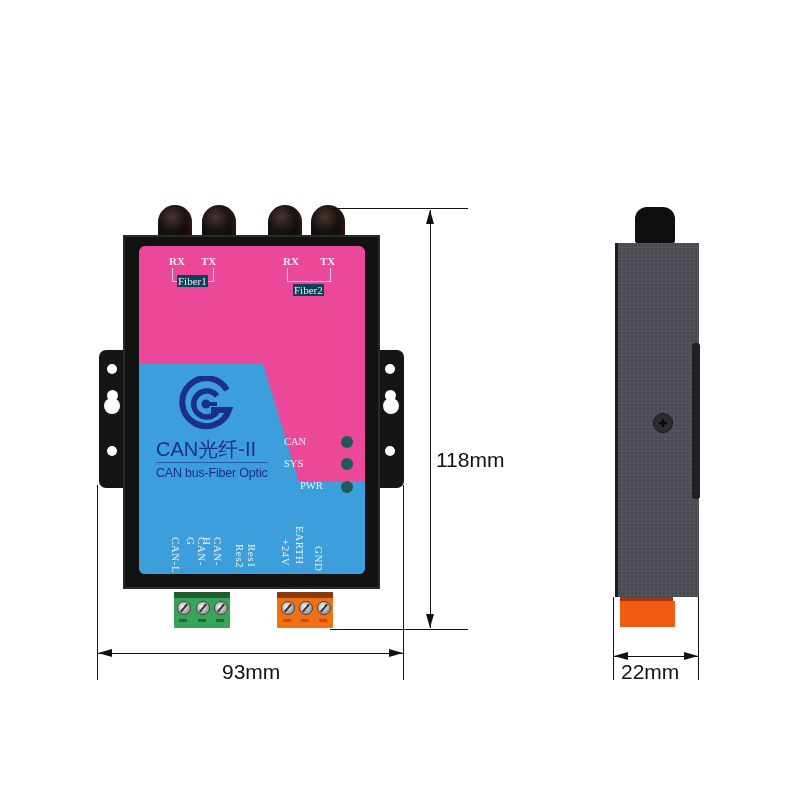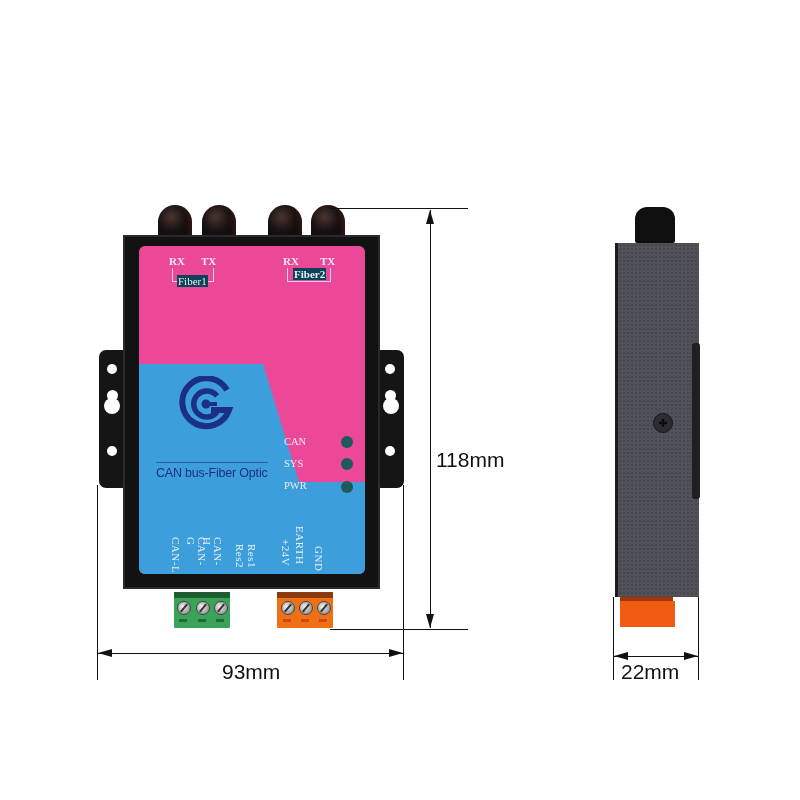--- a/index.html
+++ b/index.html
@@ -114,37 +114,38 @@
     <div class="panel-light"></div>
 
     <span class="panel-text-w" style="left:30px; top:9px;">RX</span>
     <span class="panel-text-w" style="left:62px; top:9px;">TX</span>
     <div class="fiber-bracket" style="left:33px; top:22px; width:40px; height:13px;"></div>
     <span class="panel-text-w" style="left:38px; top:29px; background:#0c4258; padding:0 1px; font-weight:normal;">Fiber1</span>
 
     <span class="panel-text-w" style="left:144px; top:9px;">RX</span>
     <span class="panel-text-w" style="left:181px; top:9px;">TX</span>
     <div class="fiber-bracket" style="left:148px; top:22px; width:42px; height:13px;"></div>
-    <span class="panel-text-w" style="left:154px; top:22px; background:#0c4258; padding:0 1px; font-weight:bold;">Fiber2</span>
+    <span class="panel-text-w" style="left:154px; top:38px; background:#0c4258; padding:0 1px; font-weight:normal;">Fiber2</span>
 
     <svg style="position:absolute; left:38px; top:130px;" width="60" height="56" viewBox="0 0 60 56">
       <path d="M50 14 A24 24 0 1 0 52 34 L34 34" fill="none" stroke="#1b2f86" stroke-width="6"></path>
       <path d="M40 20 A13 13 0 1 0 40 36" fill="none" stroke="#1b2f86" stroke-width="5.5"></path>
       <circle cx="29" cy="28" r="4.5" fill="#1b2f86"></circle>
       <line x1="29" y1="28" x2="40" y2="28" stroke="#1b2f86" stroke-width="4"></line>
     </svg>
 
+    <span style="position:absolute; left:17px; top:190px; font-size:20px; color:#1b2f86; font-family:'Liberation Sans', sans-serif;">CAN光纤-II</span>
     <div style="position:absolute; left:17px; top:216px; width:112px; height:1px; background:#1b2f86; opacity:0.6;"></div>
     <span style="position:absolute; left:17px; top:220px; font-size:12.5px; color:#1b2f86; font-family:'Liberation Sans', sans-serif; letter-spacing:-0.2px;">CAN bus-Fiber Optic</span>
 
     <span class="panel-text-w" style="left:145px; top:190px; font-weight:normal; font-size:10.5px;">CAN</span>
     <div class="led" style="left:202px; top:190px;"></div>
     <span class="panel-text-w" style="left:145px; top:212px; font-weight:normal; font-size:10.5px;">SYS</span>
     <div class="led" style="left:202px; top:212px;"></div>
-    <span class="panel-text-w" style="left:145px; top:234px; font-weight:normal; font-size:10.5px;">PWR</span>
+    <span class="panel-text-w" style="left:161px; top:234px; font-weight:normal; font-size:10.5px;">PWR</span>
     <div class="led" style="left:202px; top:235px;"></div>
 
     <span class="vert" style="left:31px; top:291px;">CAN-L</span>
     <span class="vert" style="left:46px; top:291px;">CAN-G</span>
     <span class="vert" style="left:62px; top:291px;">CAN-H</span>
     <span class="vert" style="left:95px; top:298px;">Res2</span>
     <span class="vert" style="left:107px; top:298px;">Res1</span>
     <span class="vert" style="left:141px; top:293px;">+24V</span>
     <span class="vert" style="left:155px; top:280px;">EARTH</span>
     <span class="vert" style="left:174px; top:300px;">GND</span>

